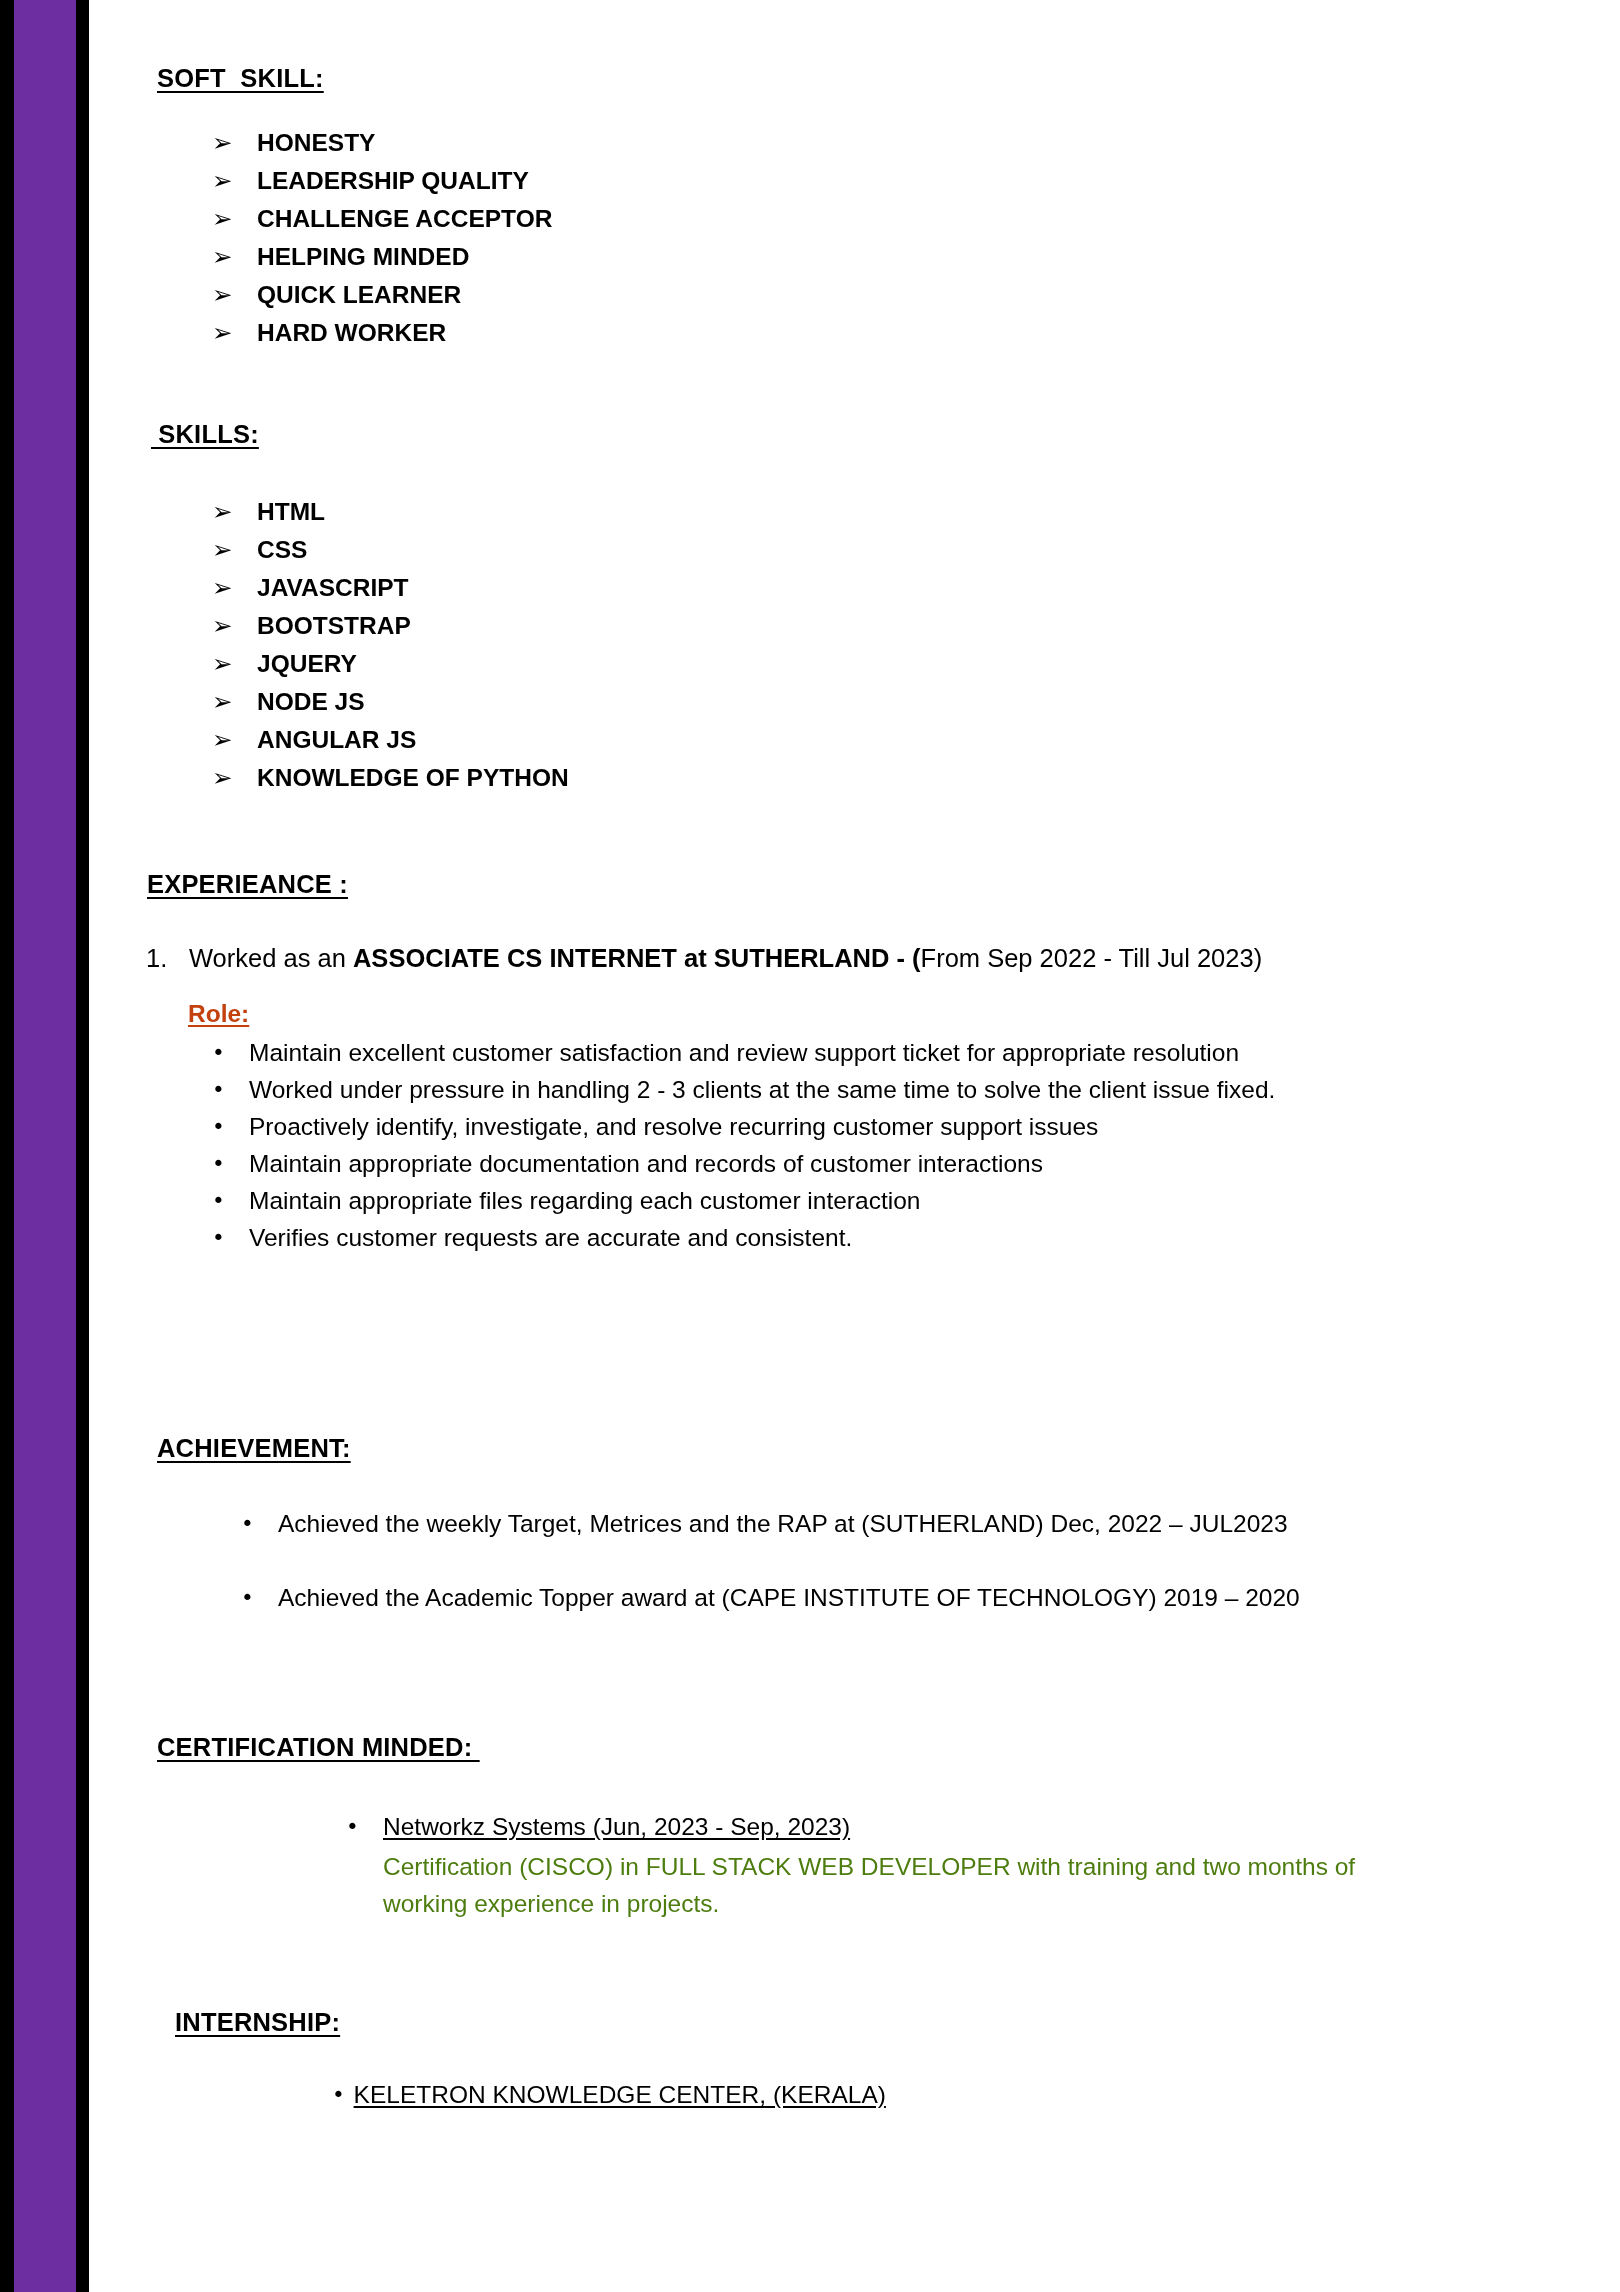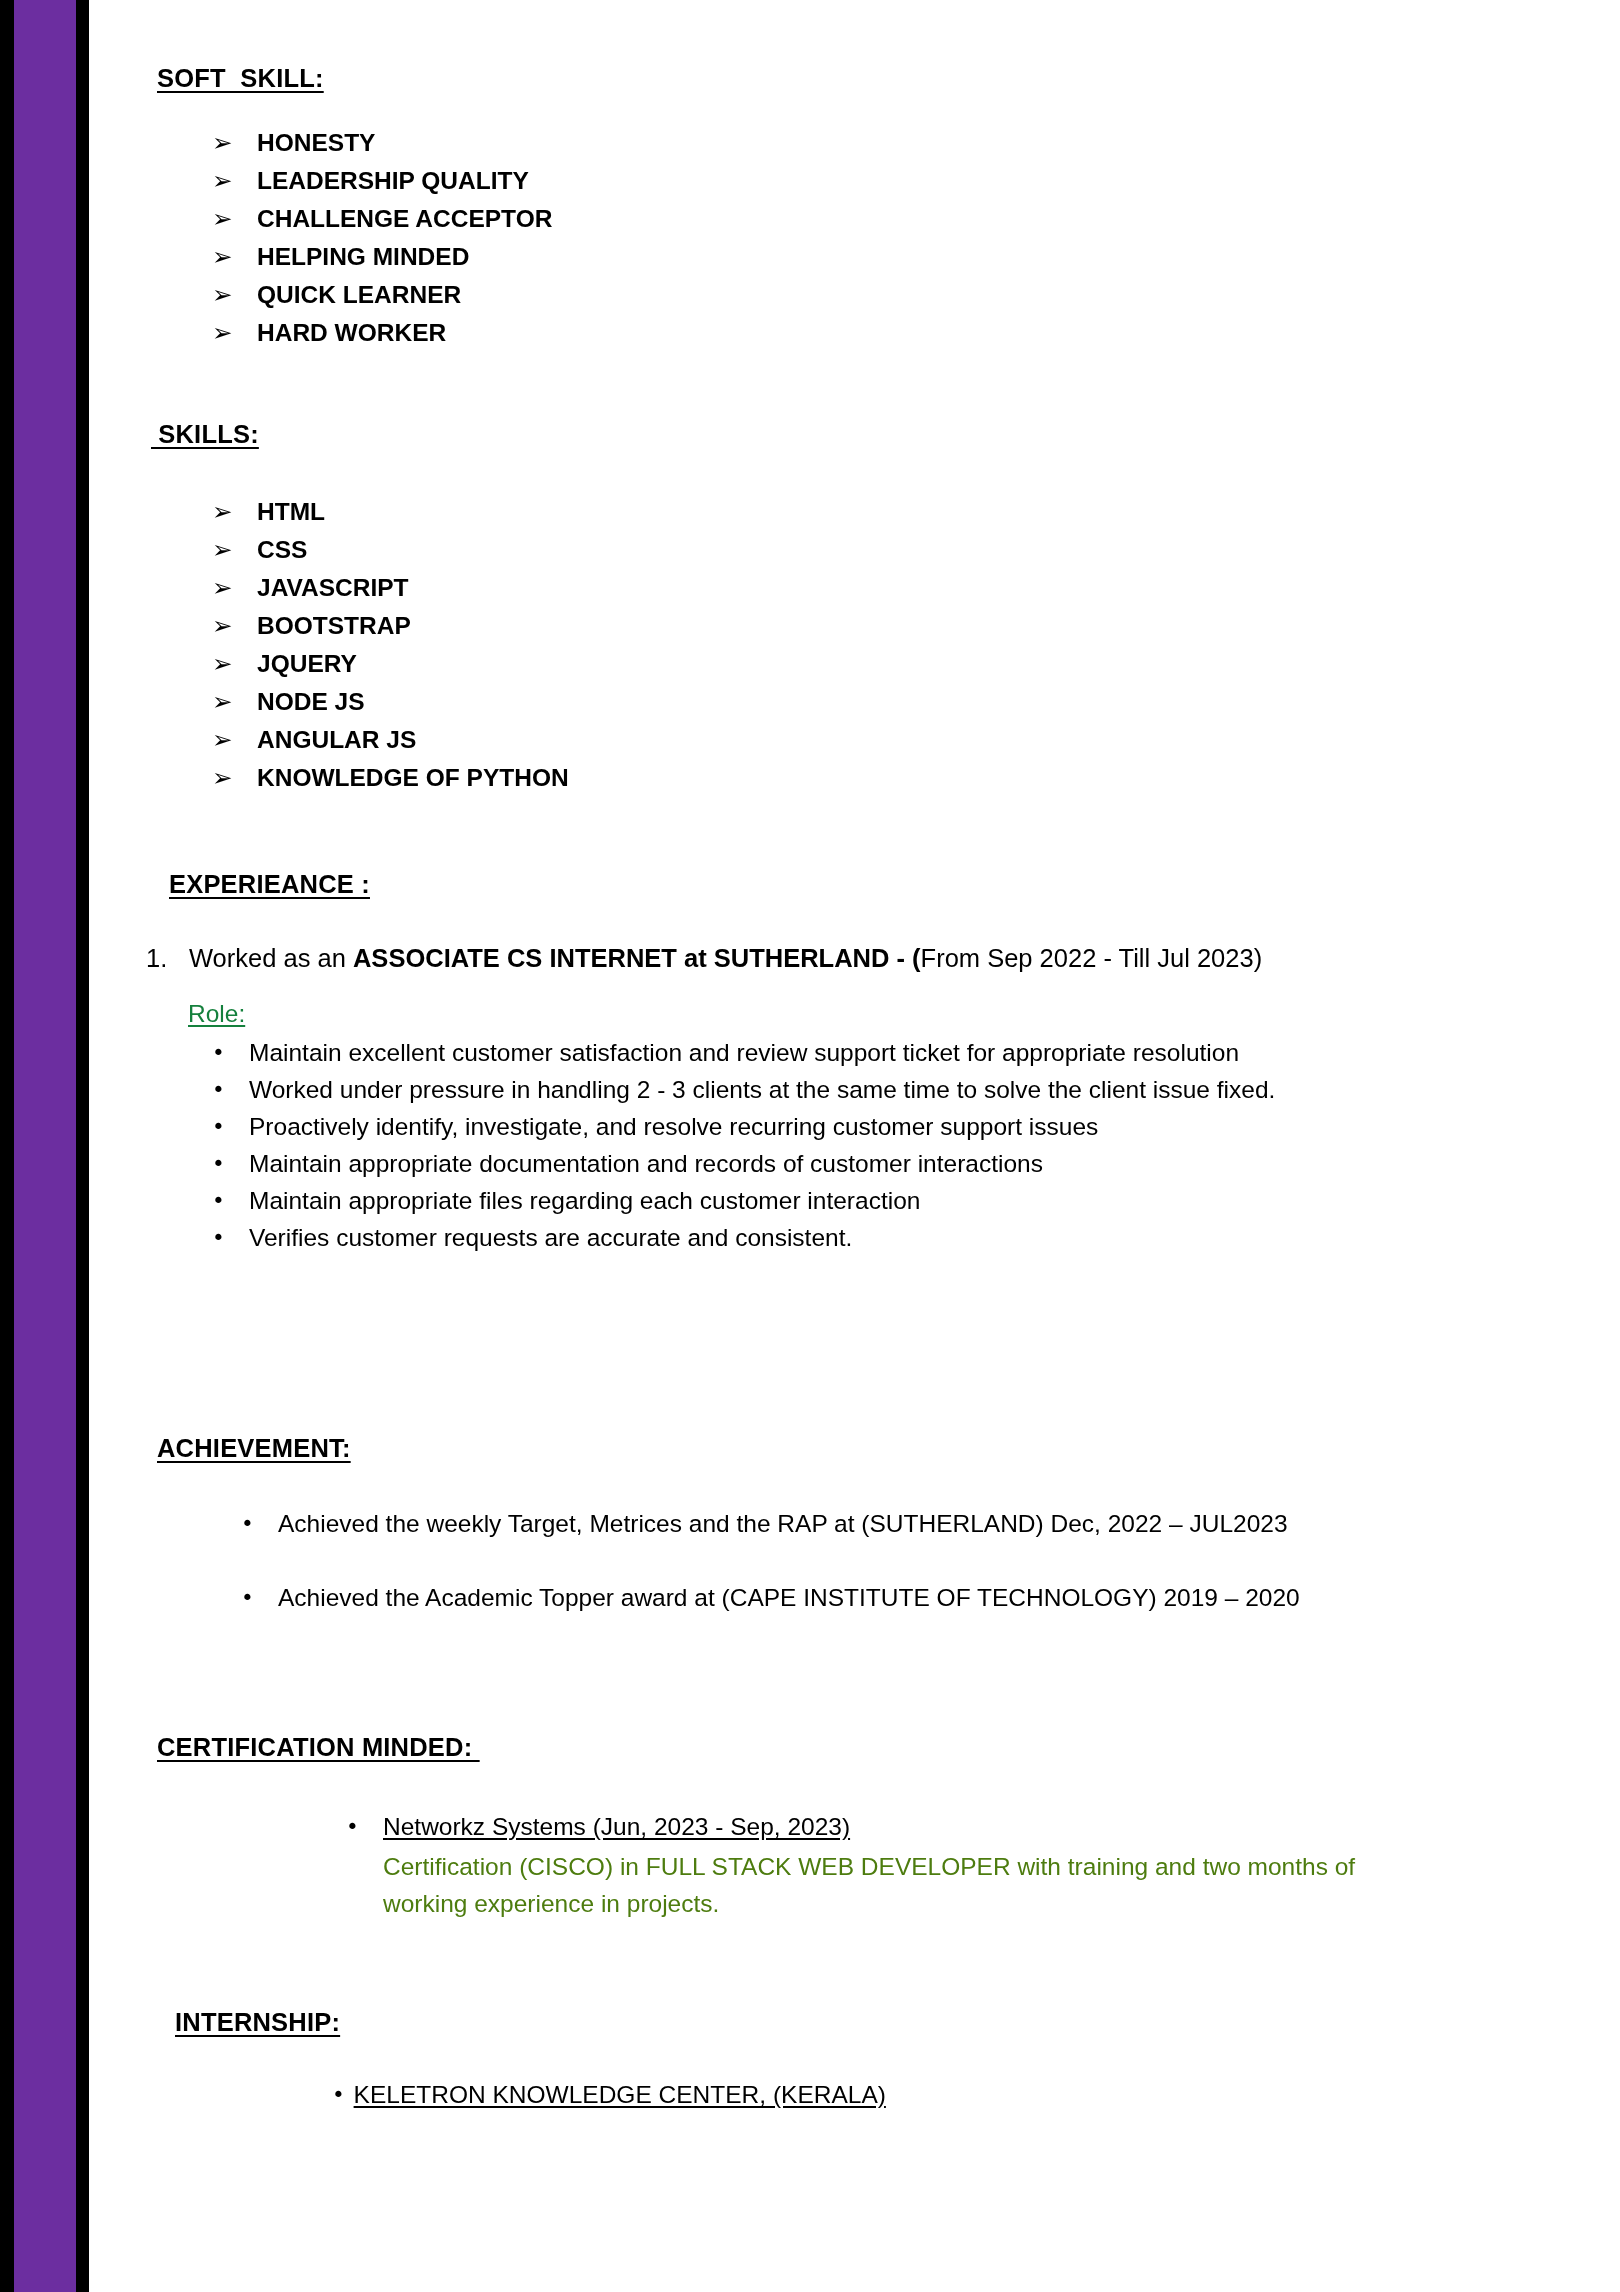--- a/index.html
+++ b/index.html
@@ -110,25 +110,25 @@
     color: #000000;
   }
   .num-glyph { width: 43px; flex: 0 0 43px; }
   .num-text { flex: 1 1 auto; }
   .num-text b { font-weight: bold; }
 
   .u { text-decoration: underline; text-underline-offset: 2.9px; }
   .b { font-weight: normal; }
 
   .sub-head {
-    font-weight: normal;
+    font-weight: bold;
     font-size: 24.5px;
     text-decoration: underline;
     text-underline-offset: 2.9px;
-    color: #15803d;
+    color: #c2410c;
   }
 
   .cert-sub {
     font-size: 24.5px;
     line-height: 37px;
     color: #4d7c0f;
   }
 </style>
 </head>
 <body>
@@ -200,21 +200,21 @@
       <div class="arrow-item">
         <span class="arrow-glyph">➢</span>
         <span class="arrow-label">ANGULAR JS</span>
       </div>
       <div class="arrow-item">
         <span class="arrow-glyph">➢</span>
         <span class="arrow-label">KNOWLEDGE OF PYTHON</span>
       </div>
     </div>
 
-    <div class="sec-head" style="position:absolute; left:80px; top:870px;">EXPERIEANCE :</div>
+    <div class="sec-head" style="position:absolute; left:58px; top:870px;">EXPERIEANCE :</div>
 
     <div class="num-item" style="position:absolute; left:57px; top:939px; width:1225px;">
       <span class="num-glyph">1.</span>
       <span class="num-text"><span>Worked as an </span><b>ASSOCIATE CS INTERNET at SUTHERLAND - (</b><span>From Sep 2022 - Till Jul 2023)</span></span>
     </div>
 
     <div class="sub-head" style="position:absolute; left:99px; top:1000px;">Role:</div>
 
     <div style="position:absolute; left:123px; top:1034px; width:1176px;" class="ul-block">
       <div class="dot-item">

